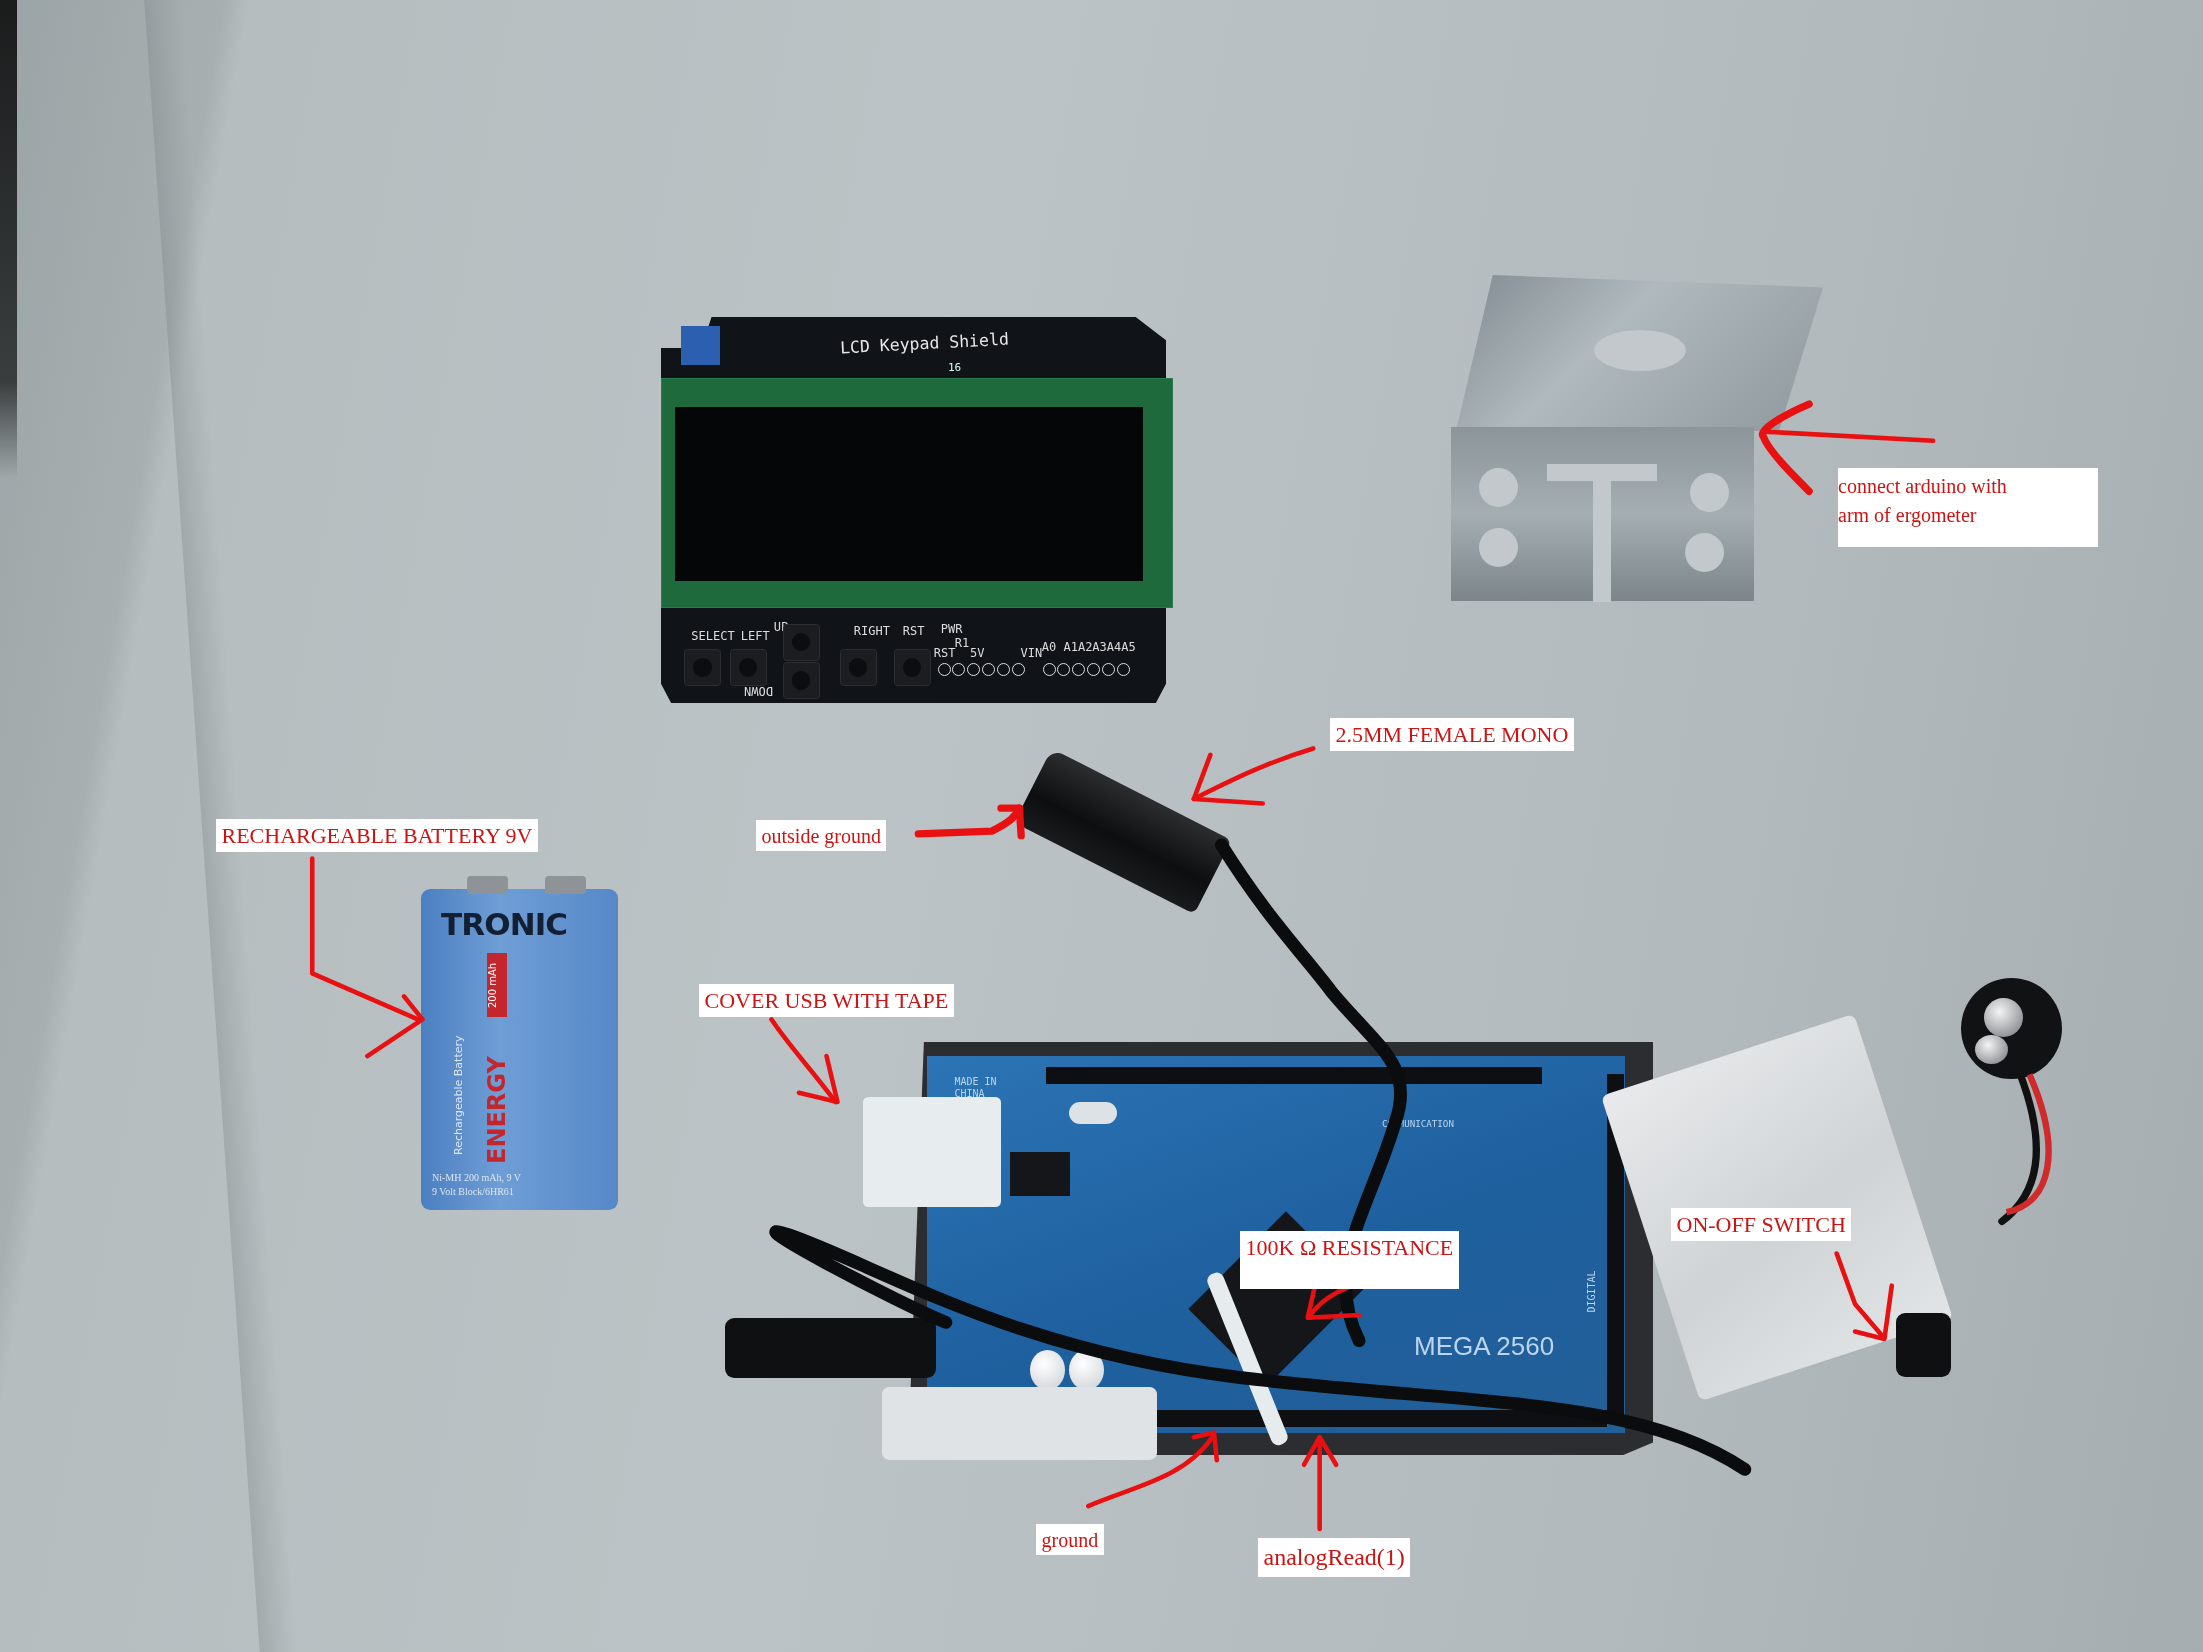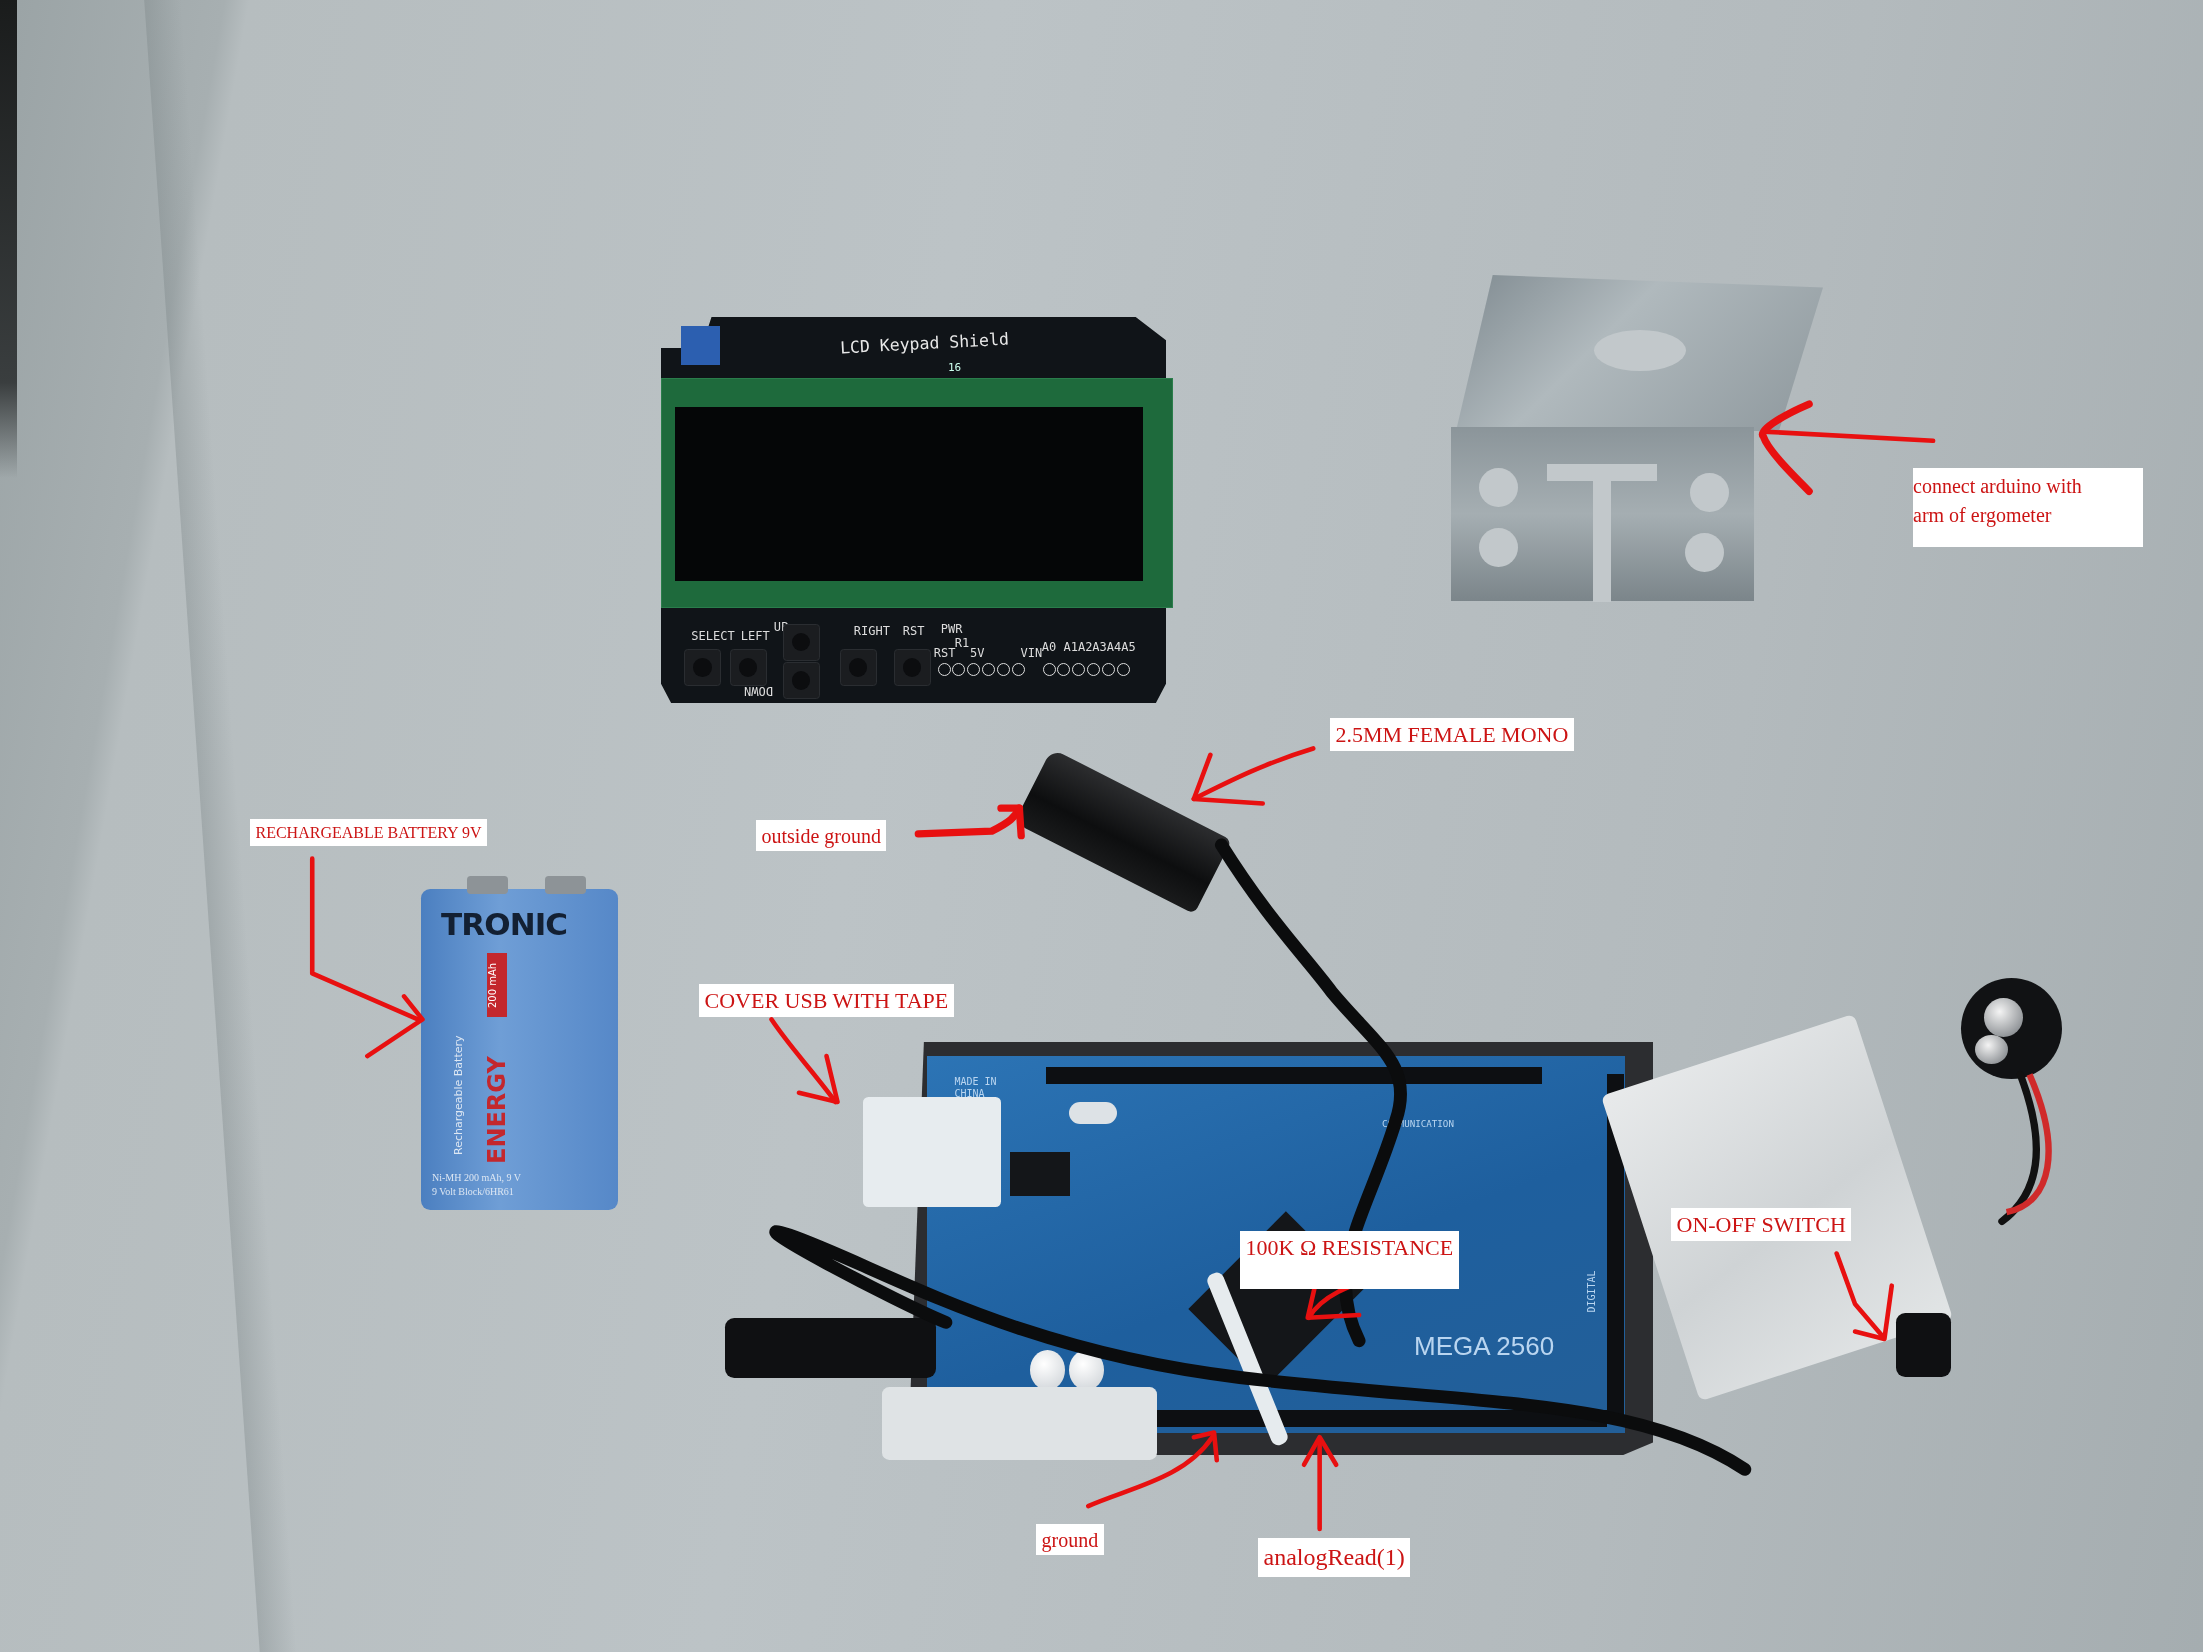--- a/index.html
+++ b/index.html
@@ -176,25 +176,25 @@
     <path d="M1432 1400 L1424 1435 L1480 1432"></path>
     <path d="M2000 1365 L2020 1420 L2050 1455"></path>
     <path d="M2020 1450 L2052 1458 L2060 1400"></path>
     <path d="M1185 1640 C1230 1620,1290 1610,1320 1565"></path>
     <path d="M1300 1565 L1322 1560 L1325 1590"></path>
     <path d="M1437 1665 L1437 1570"></path>
     <path d="M1420 1595 L1437 1565 L1455 1595"></path>
   </g>
 </svg>
 
-<div class="label" style="left:1913px;top:468px;width:230px;height:75px;font-size:20px;line-height:1.45;padding:3.7px 0 0 0">
+<div class="label" style="left:1838px;top:468px;width:260px;height:75px;font-size:20px;line-height:1.45;padding:3.7px 0 0 0">
   <div>connect arduino  with</div>
   <div>arm of ergometer</div>
 </div>
 <div class="label" style="left:1330px;top:718px;font-size:22px">2.5MM FEMALE MONO</div>
 <div class="label" style="left:756px;top:820px;font-size:20px">outside ground</div>
-<div class="label" style="left:250px;top:819px;font-size:16px">RECHARGEABLE BATTERY 9V</div>
+<div class="label" style="left:216px;top:819px;font-size:22px">RECHARGEABLE BATTERY 9V</div>
 <div class="label" style="left:699px;top:984px;font-size:22px">COVER USB WITH TAPE</div>
 <div class="label" style="left:1240px;top:1231px;font-size:22px;padding-bottom:30px">100K Ω RESISTANCE</div>
 <div class="label" style="left:1671px;top:1208px;font-size:22px">ON-OFF SWITCH</div>
 <div class="label" style="left:1036px;top:1524px;font-size:20px">ground</div>
 <div class="label" style="left:1258px;top:1538px;font-size:24px;padding:7.3px 5.5px">analogRead(1)</div>
 
 
 </body></html>

